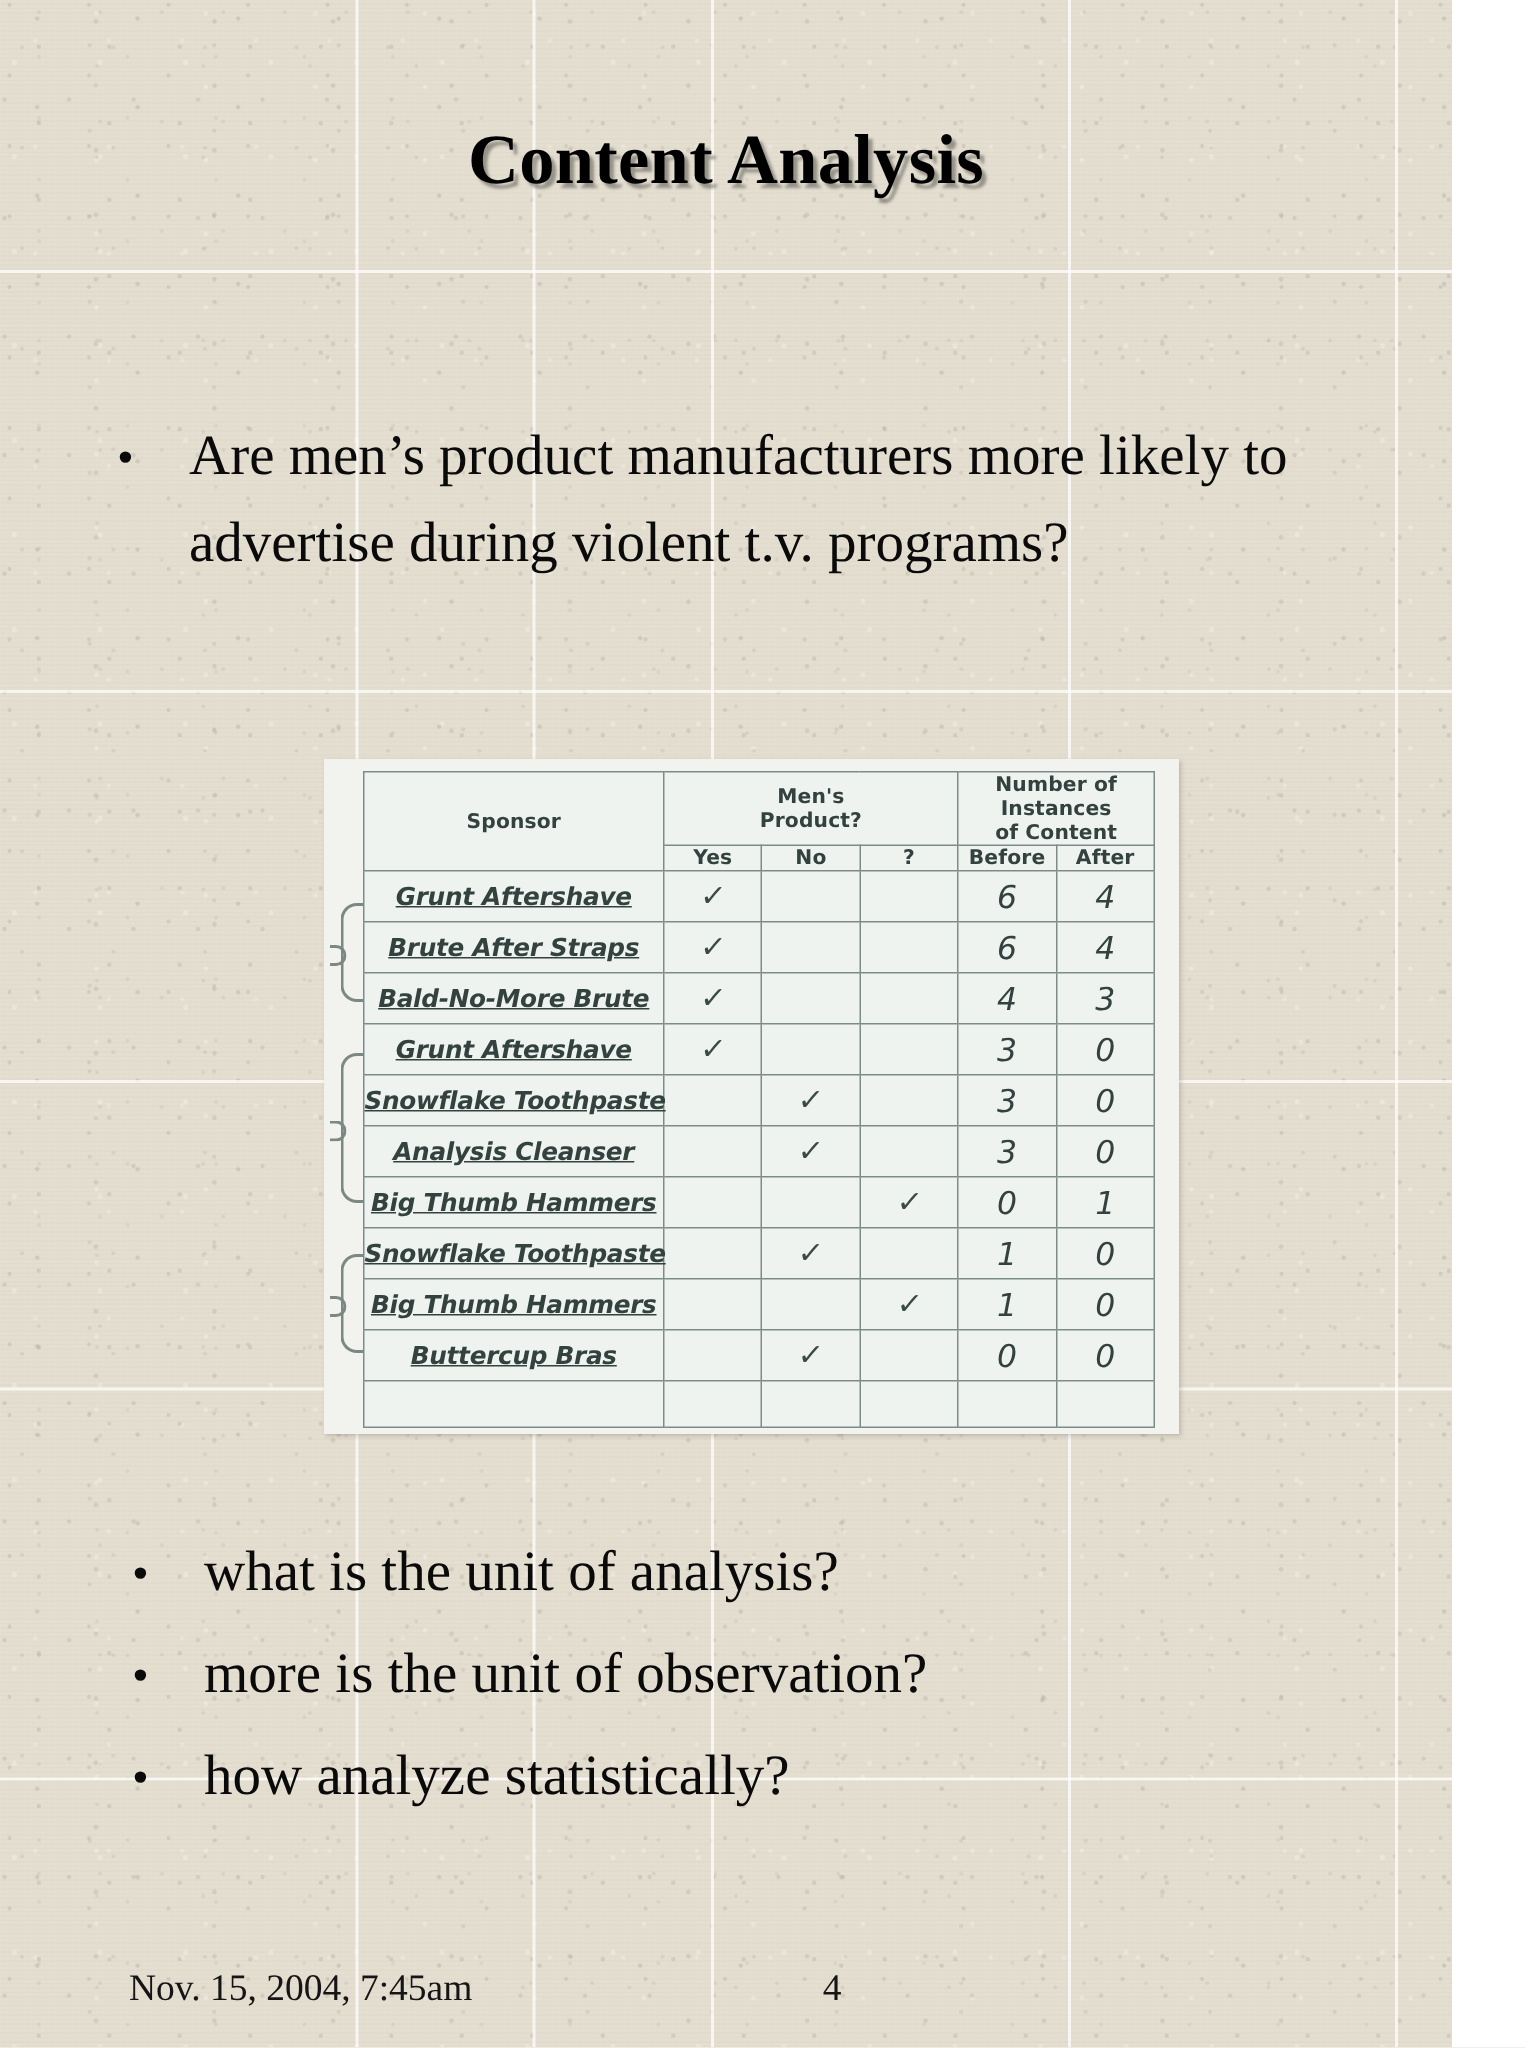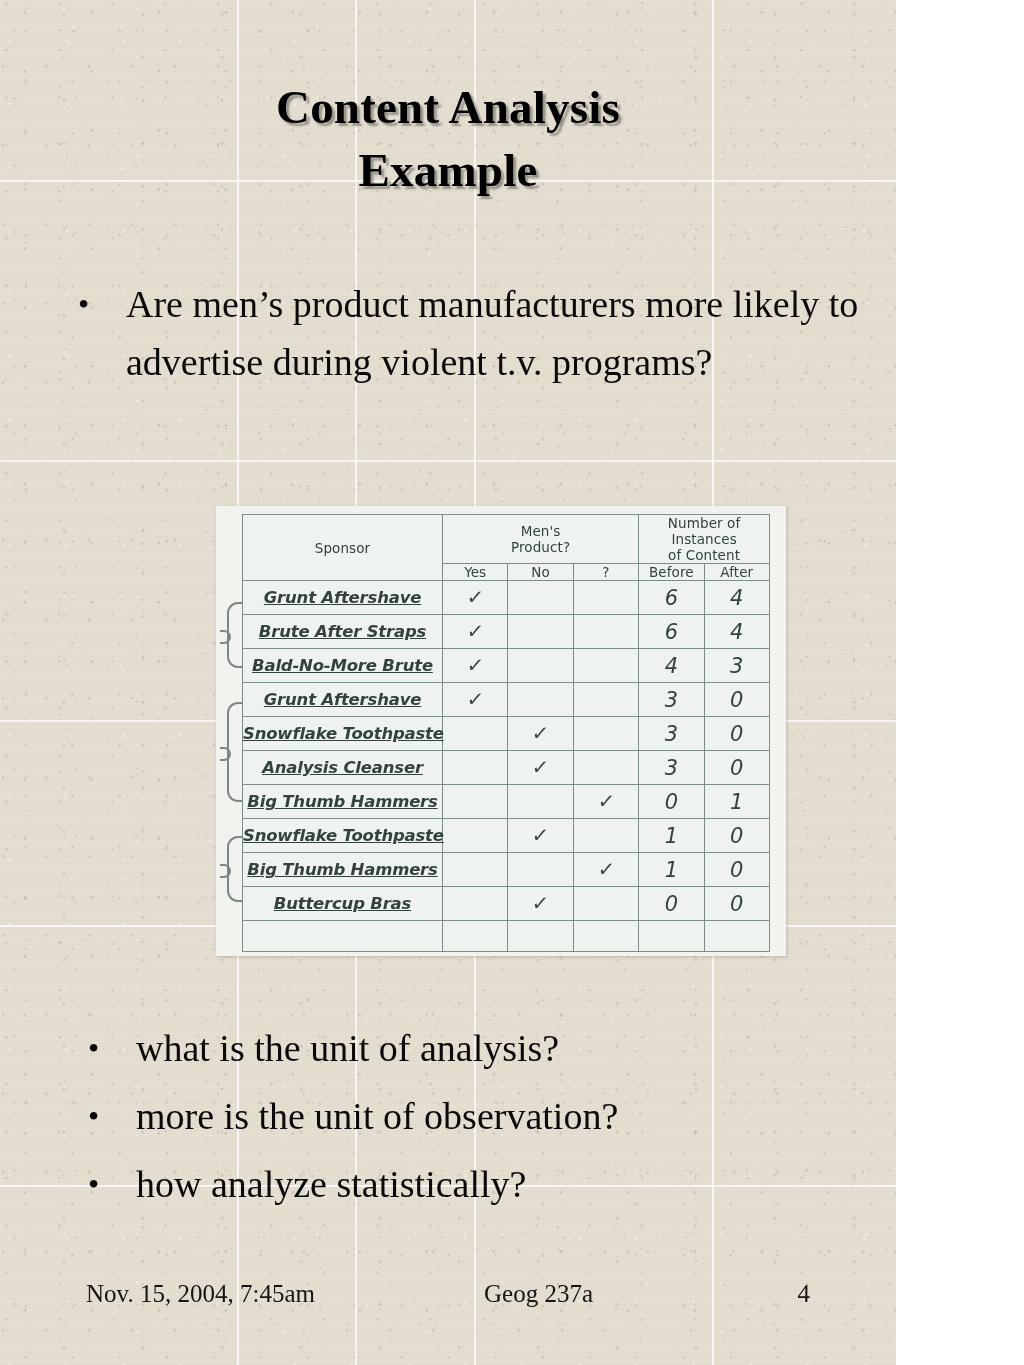--- a/index.html
+++ b/index.html
@@ -10,21 +10,21 @@
   body {
     width: 1024px;
     height: 1365px;
     font-family: "Liberation Serif", "DejaVu Serif", serif;
     overflow: hidden;
   }
 
   
   #slide {
     position: relative;
-    width: 896px;
+    width: 968px;
     height: 1365px;
     background-color: #e4ded1;
     overflow: hidden;
   }
 
   
   #paper-texture {
     position: absolute;
     inset: 0;
     pointer-events: none;
@@ -160,21 +160,21 @@
     font-family: "DejaVu Sans", "Liberation Sans", sans-serif;
   }
   table.scan th, table.scan td {
     border: 1px solid #7d8c89;
     padding: 0;
     color: #33423f;
     text-align: center;
     vertical-align: middle;
   }
   table.scan th {
-    font-weight: normal;
+    font-weight: bold;
     font-size: 13.5px;
     line-height: 16px;
     letter-spacing: .1px;
   }
   th.sponsor-head { width: 199px; }
   th.c-yes { width: 33px; }
   th.c-no  { width: 33px; }
   th.c-q   { width: 29px; }
   th.c-before { width: 96px; }
   th.c-after  { width: 77px; }
@@ -239,27 +239,28 @@
     border-left: none;
     border-top-right-radius: 9px;
     border-bottom-right-radius: 9px;
   }
 
   
   #footer {
     position: absolute;
     left: 86px;
     right: 86px;
-    top: 1280px;
+    top: 1312px;
     display: flex;
     align-items: baseline;
     z-index: 5;
     font-family: "Liberation Serif", "DejaVu Serif", serif;
     font-size: 25px;
     color: #151515;
+    gap: 35px;
   }
   #footer .f-date { flex: 0 0 380px; text-align: left; }
   #footer .f-course { flex: 1 1 auto; text-align: left; padding-left: 18px; }
   #footer .f-page { flex: 0 0 60px; text-align: right; }
 </style>
 </head>
 <body>
 
 <div id="slide">
 
@@ -274,21 +275,20 @@
     <i class="v" style="left:930px"></i>
     <i class="h" style="top:180px"></i>
     <i class="h" style="top:460px"></i>
     <i class="h" style="top:720px"></i>
     <i class="h" style="top:925px"></i>
     <i class="h" style="top:1185px"></i>
   </div>
 
   <div id="title-block">
     <div class="tline">Content Analysis</div>
-    <div class="tline">Example</div>
   </div>
 
   <ul class="bullet-list" id="bullets-top">
     <li class="bullet-item">
       <span class="bullet-dot">•</span>
       <span class="bullet-text">Are men’s product manufacturers more likely to advertise during violent t.v. programs?</span>
     </li>
   </ul>
 
   <div id="figure">
@@ -422,17 +422,16 @@
       <span class="bullet-text">more is the unit of observation?</span>
     </li>
     <li class="bullet-item">
       <span class="bullet-dot">•</span>
       <span class="bullet-text">how analyze statistically?</span>
     </li>
   </ul>
 
   <div id="footer">
     <span class="f-date">Nov. 15, 2004, 7:45am</span>
-    <span class="f-course">Geog 237a</span>
     <span class="f-page">4</span>
   </div>
 
 </div>
 
 </body></html>

